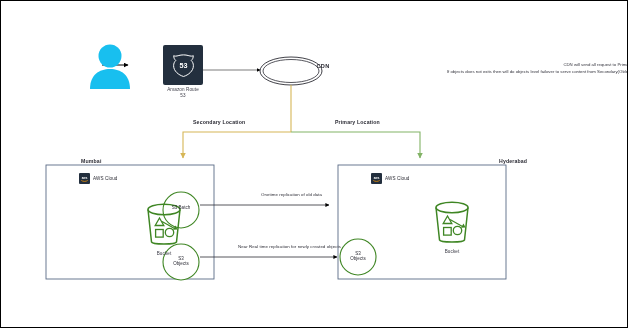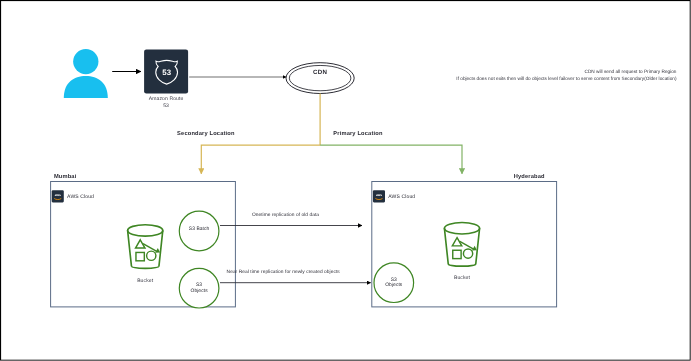--- a/index.html
+++ b/index.html
@@ -20,21 +20,21 @@
     box-sizing: border-box;
     overflow: hidden;
   }
   #diagram-svg {
     position: absolute;
     left: 0;
     top: 0;
     width: 628px;
     height: 328px;
   }
-  .abs { position: absolute; }
+  .abs { position: absolute; margin-left: 32px; }
 
   
   #user-actor { left: 55px; top: 40px; width: 44px; height: 48px; }
 
   
   #route53-node { left: 130px; top: 44px; width: 40px; height: 40px; }
   #route53-tile {
     width: 40px; height: 40px;
     background: #232F3E;
     border-radius: 2px;

